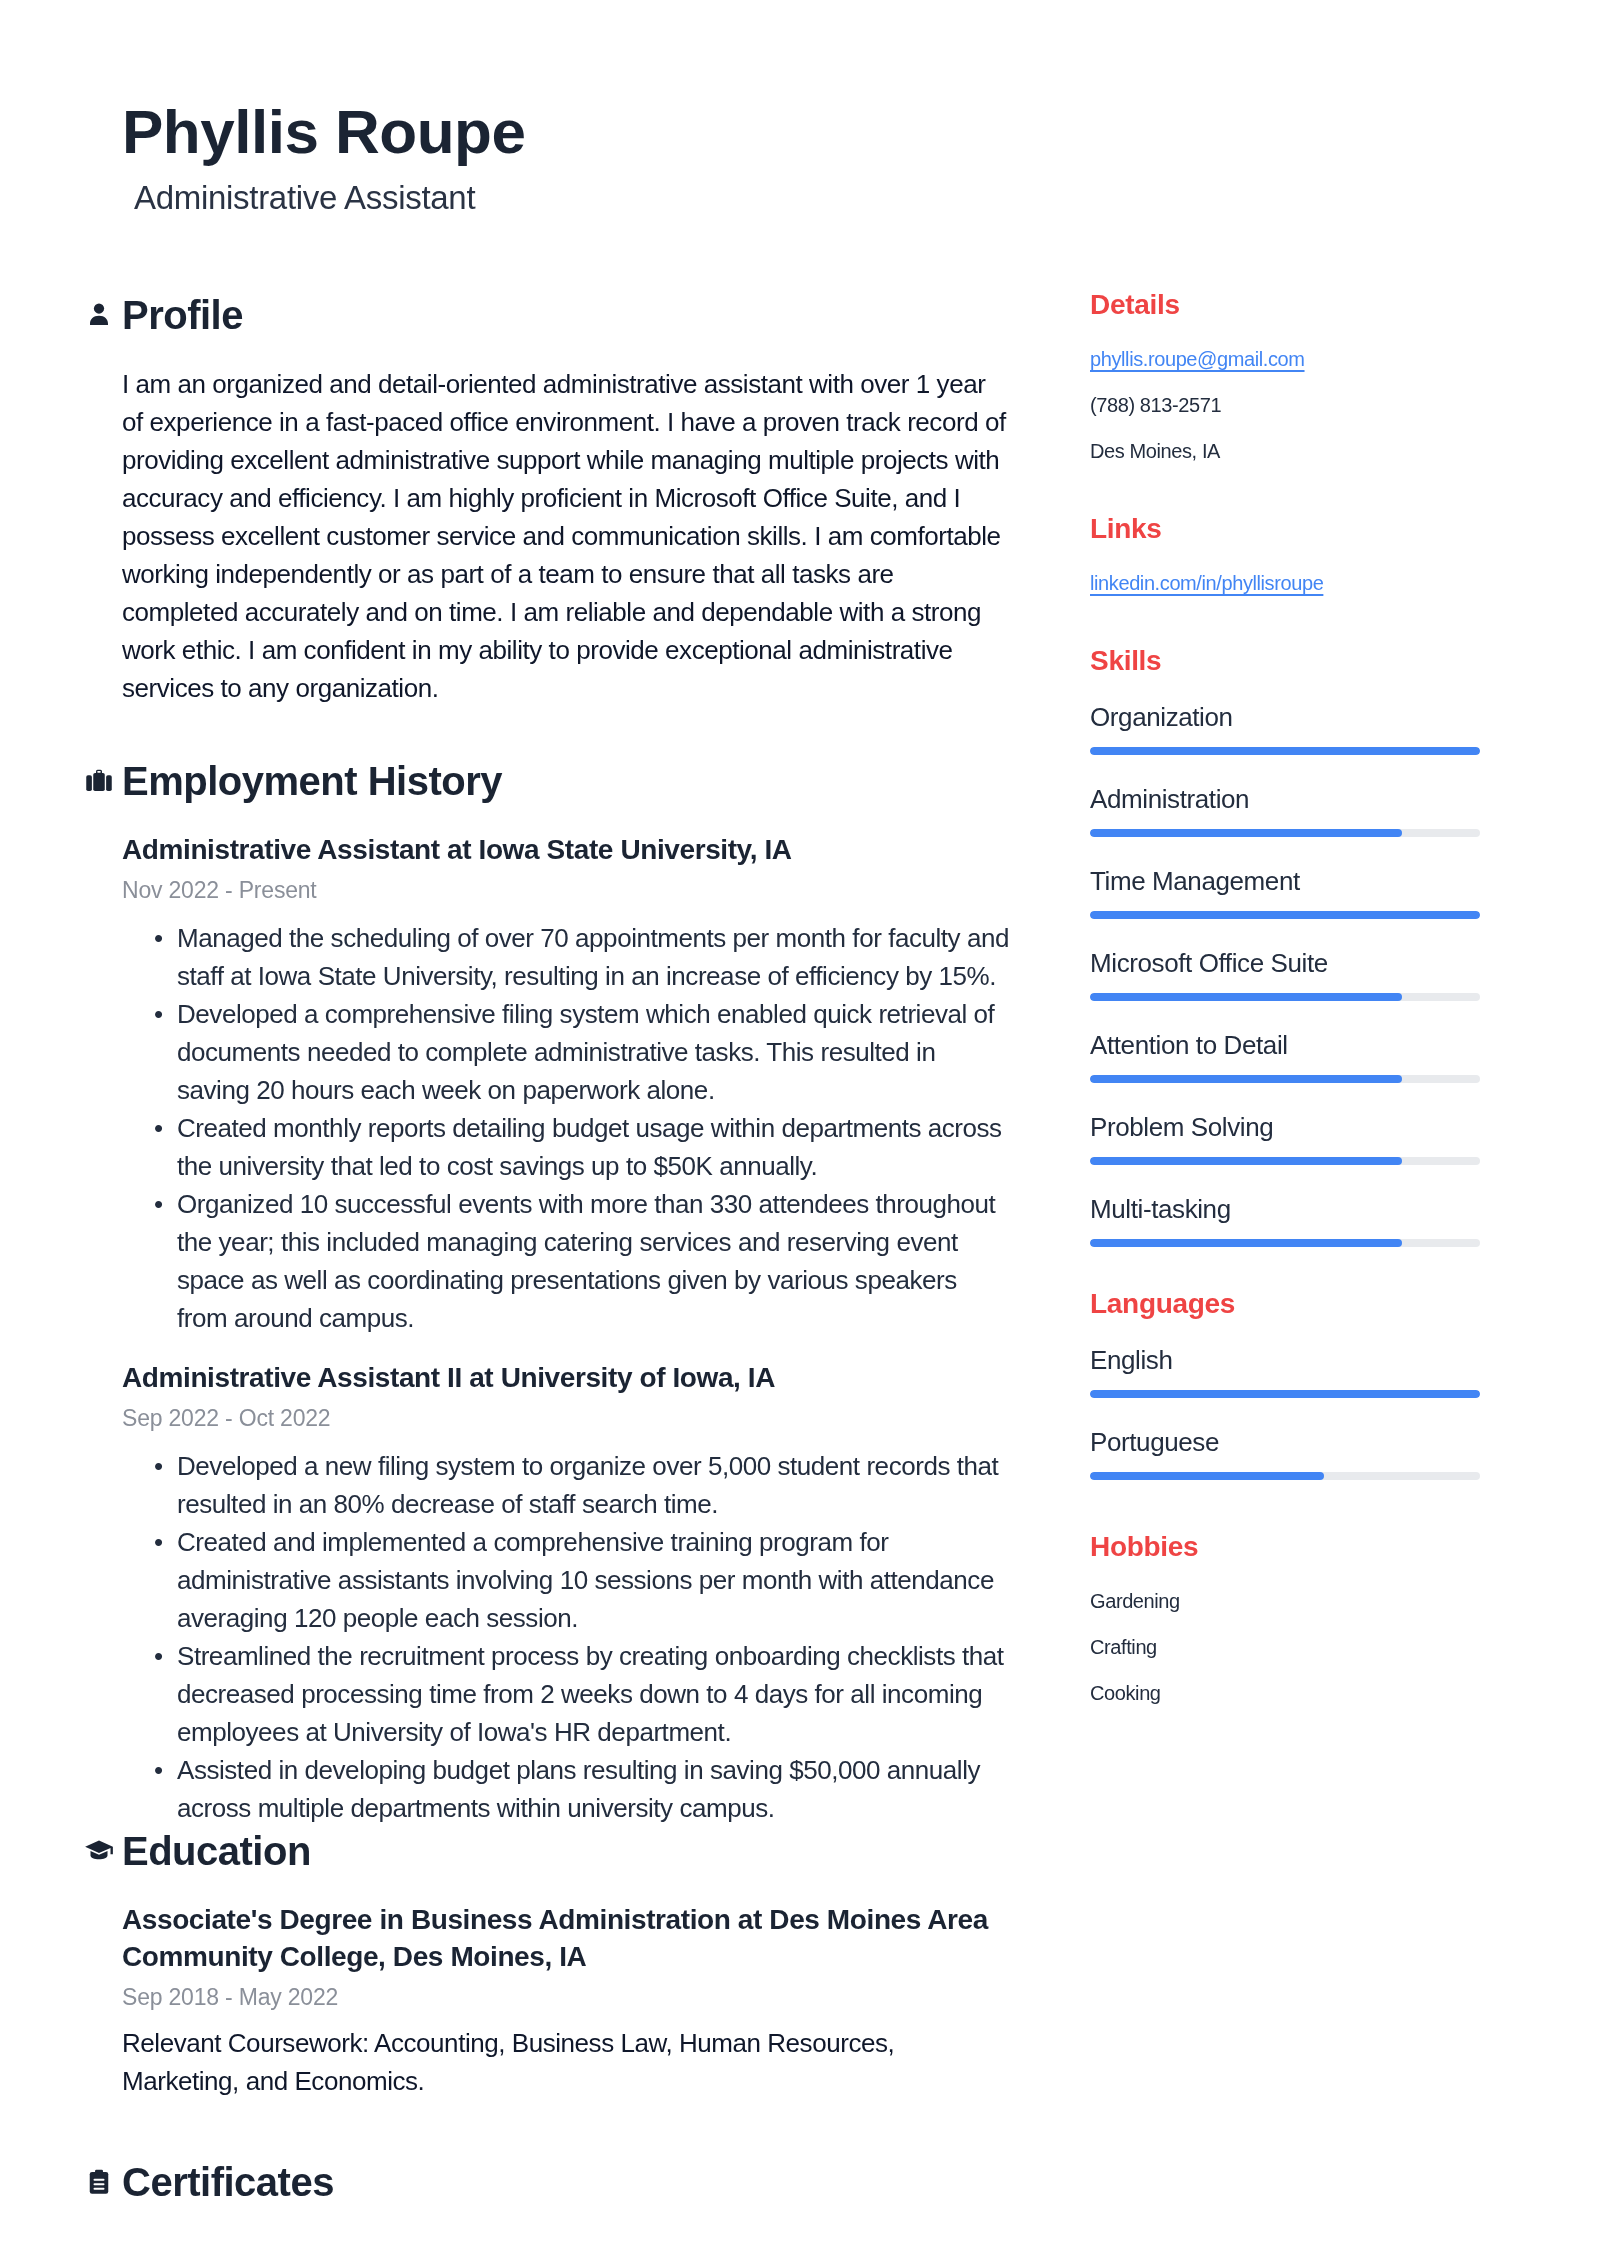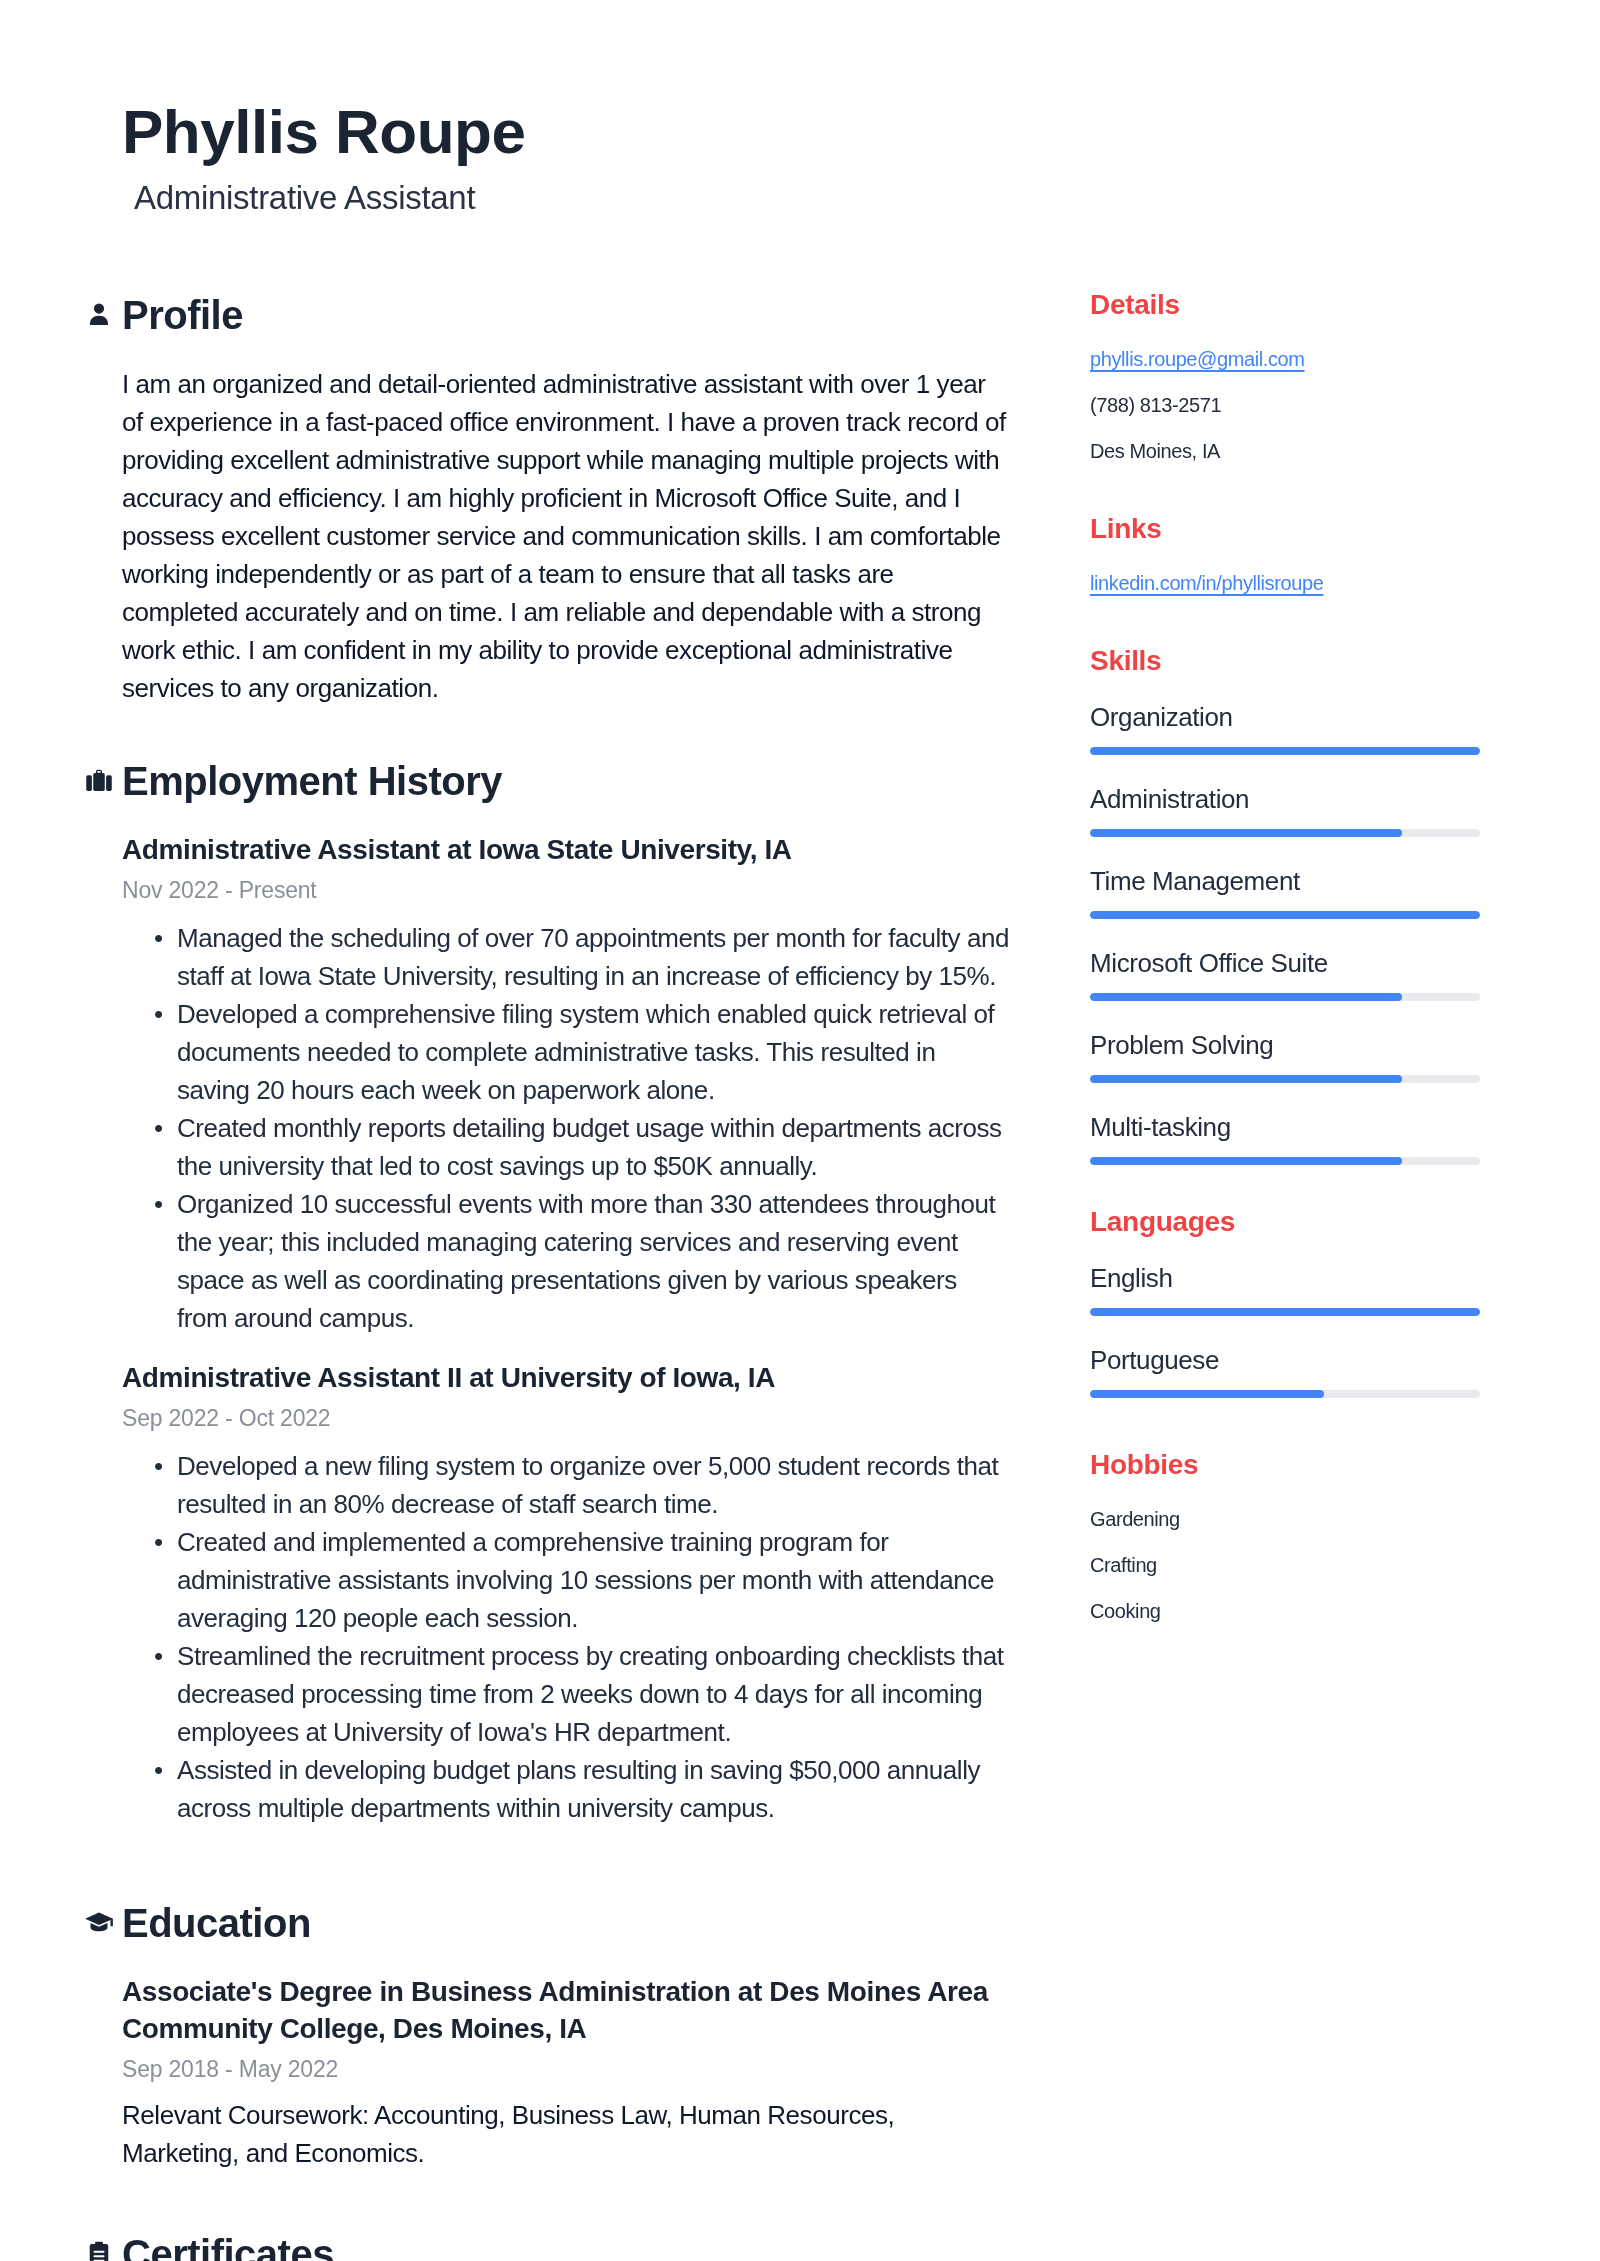--- a/index.html
+++ b/index.html
@@ -25,21 +25,21 @@
     color: #1b2433; line-height: 1.1;
   }
   .job-subtitle {
     font-size: 33px; color: #2a3344; margin-top: 13px; letter-spacing: -0.3px; margin-left: 12px;
   }
 
   
   .section { position: relative; }
   .section.profile { margin-top: 74px; }
   .section.employment { margin-top: 50px; }
-  .section.education { margin-top: 72px; }
+  .section.education { }
   .section.certificates { margin-top: 58px; }
   .sec-head {
     display: flex; align-items: center;
     font-size: 40px; font-weight: 700; color: #1b2433;
     letter-spacing: -0.5px; line-height: 48px;
   }
   .sec-icon {
     position: absolute; left: -38px; width: 30px; height: 30px;
     display: inline-flex; align-items: center; justify-content: center;
   }
@@ -255,20 +255,26 @@
             </div>
           </div>
 
           <div class="meter-row">
             <div class="meter-label">Microsoft Office Suite</div>
             <div class="bar">
               <div class="bar-fill" style="width: 80%;"></div>
             </div>
           </div>
 
+          <div class="meter-row">
+            <div class="meter-label">Attention to Detail</div>
+            <div class="bar">
+              <div class="bar-fill" style="width: 80%;"></div>
+            </div>
+          </div>
 
           <div class="meter-row">
             <div class="meter-label">Problem Solving</div>
             <div class="bar">
               <div class="bar-fill" style="width: 80%;"></div>
             </div>
           </div>
 
           <div class="meter-row">
             <div class="meter-label">Multi-tasking</div>

